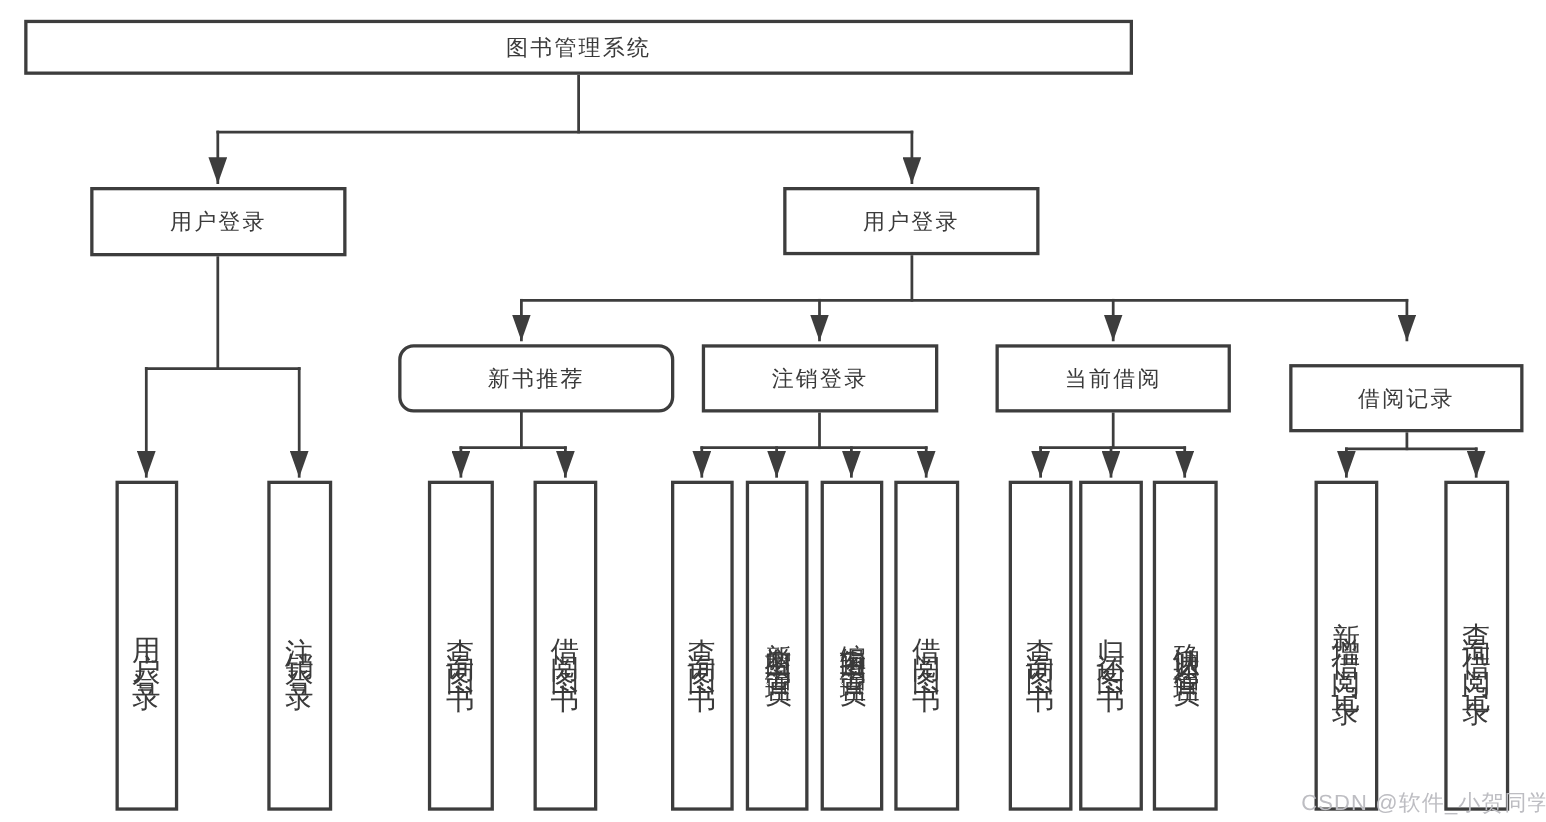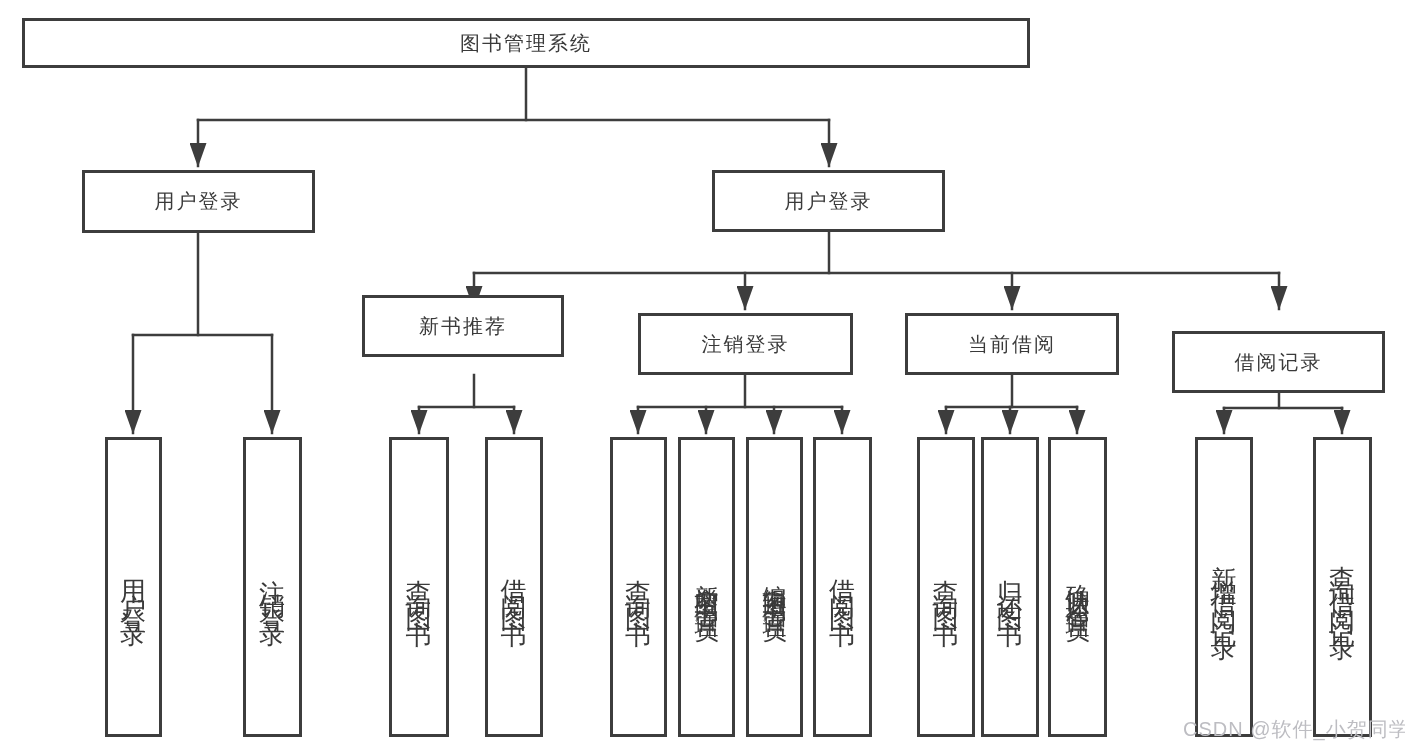--- a/index.html
+++ b/index.html
@@ -118,21 +118,21 @@
     <span class="hlabel">图书管理系统</span>
   </div>
 
   <div class="node" style="left:82px; top:170px; width:233px; height:63px;">
     <span class="hlabel">用户登录</span>
   </div>
   <div class="node" style="left:712px; top:170px; width:233px; height:62px;">
     <span class="hlabel">用户登录</span>
   </div>
 
-  <div class="node" style="left:362px; top:295px; width:202px; height:62px;">
+  <div class="node" style="left:362px; top:313px; width:251px; height:62px;border-radius:14px;">
     <span class="hlabel">新书推荐</span>
   </div>
   <div class="node" style="left:638px; top:313px; width:215px; height:62px;">
     <span class="hlabel">注销登录</span>
   </div>
   <div class="node" style="left:905px; top:313px; width:214px; height:62px;">
     <span class="hlabel">当前借阅</span>
   </div>
   <div class="node" style="left:1172px; top:331px; width:213px; height:62px;">
     <span class="hlabel">借阅记录</span>

